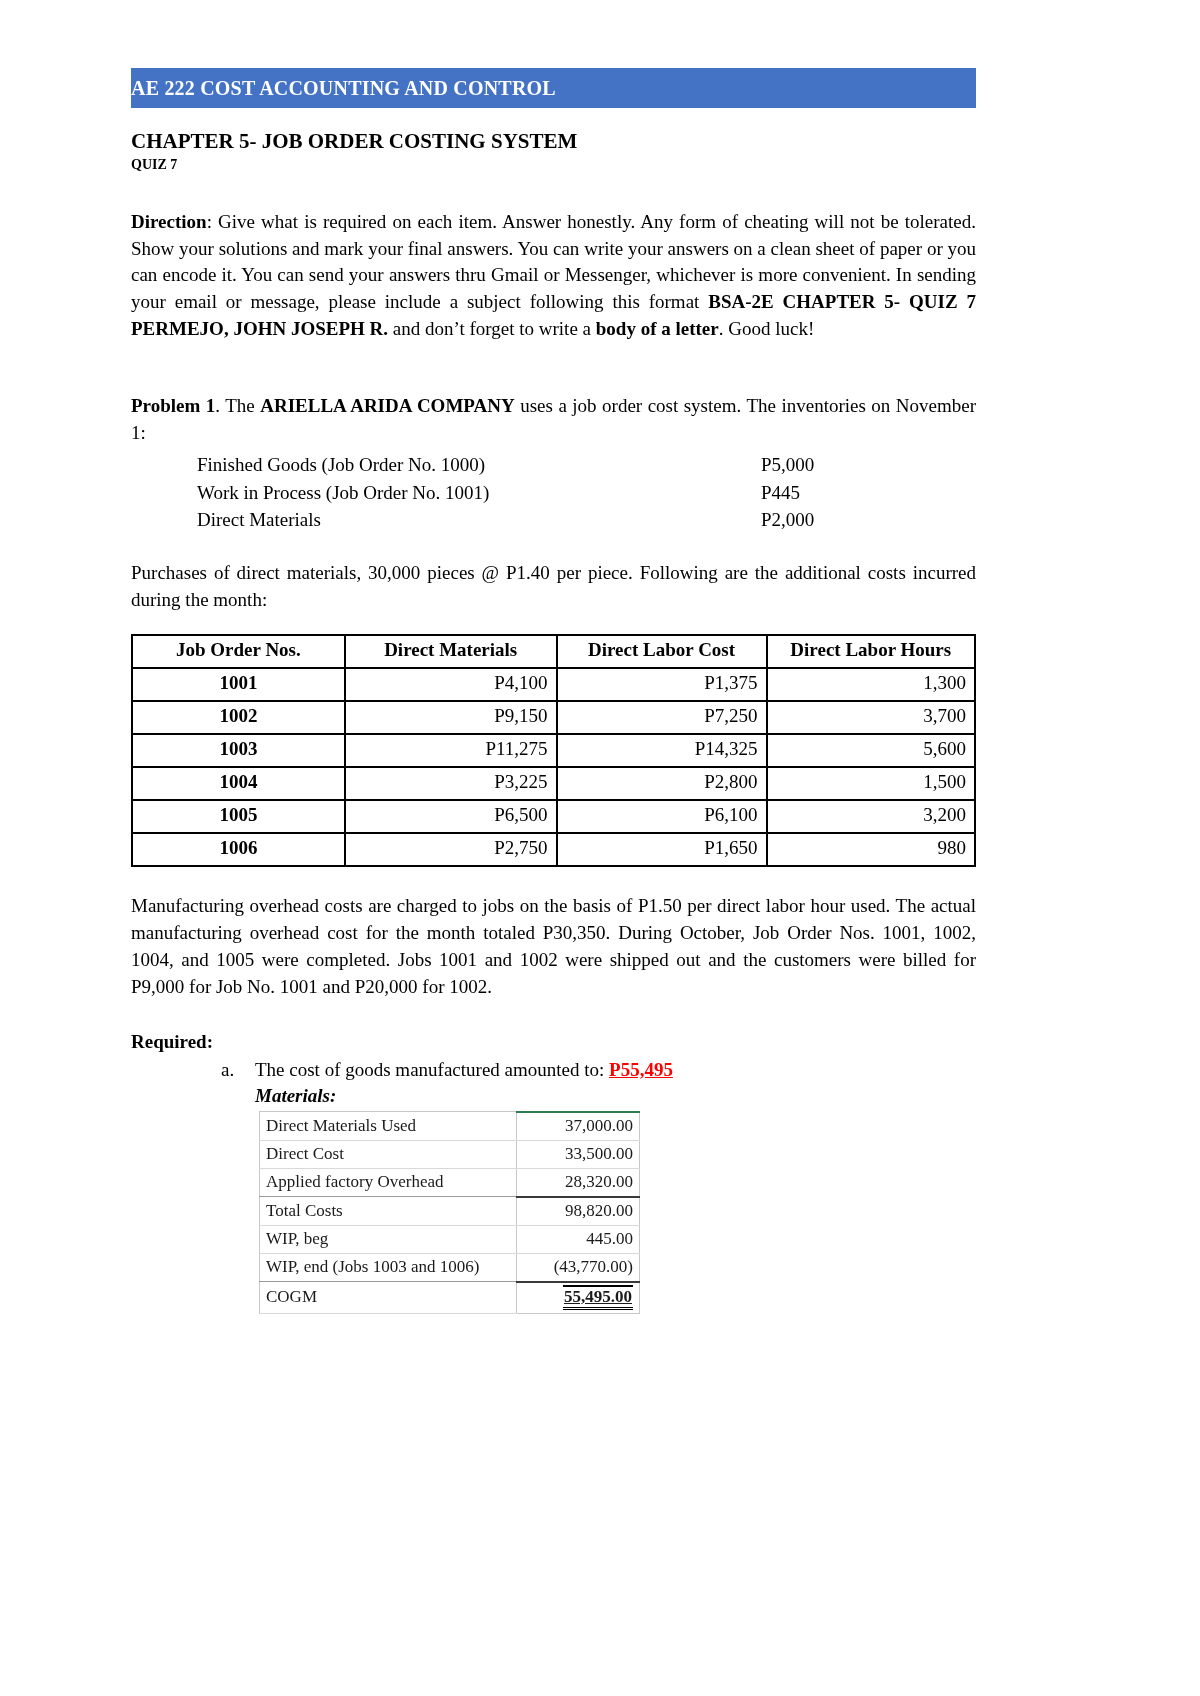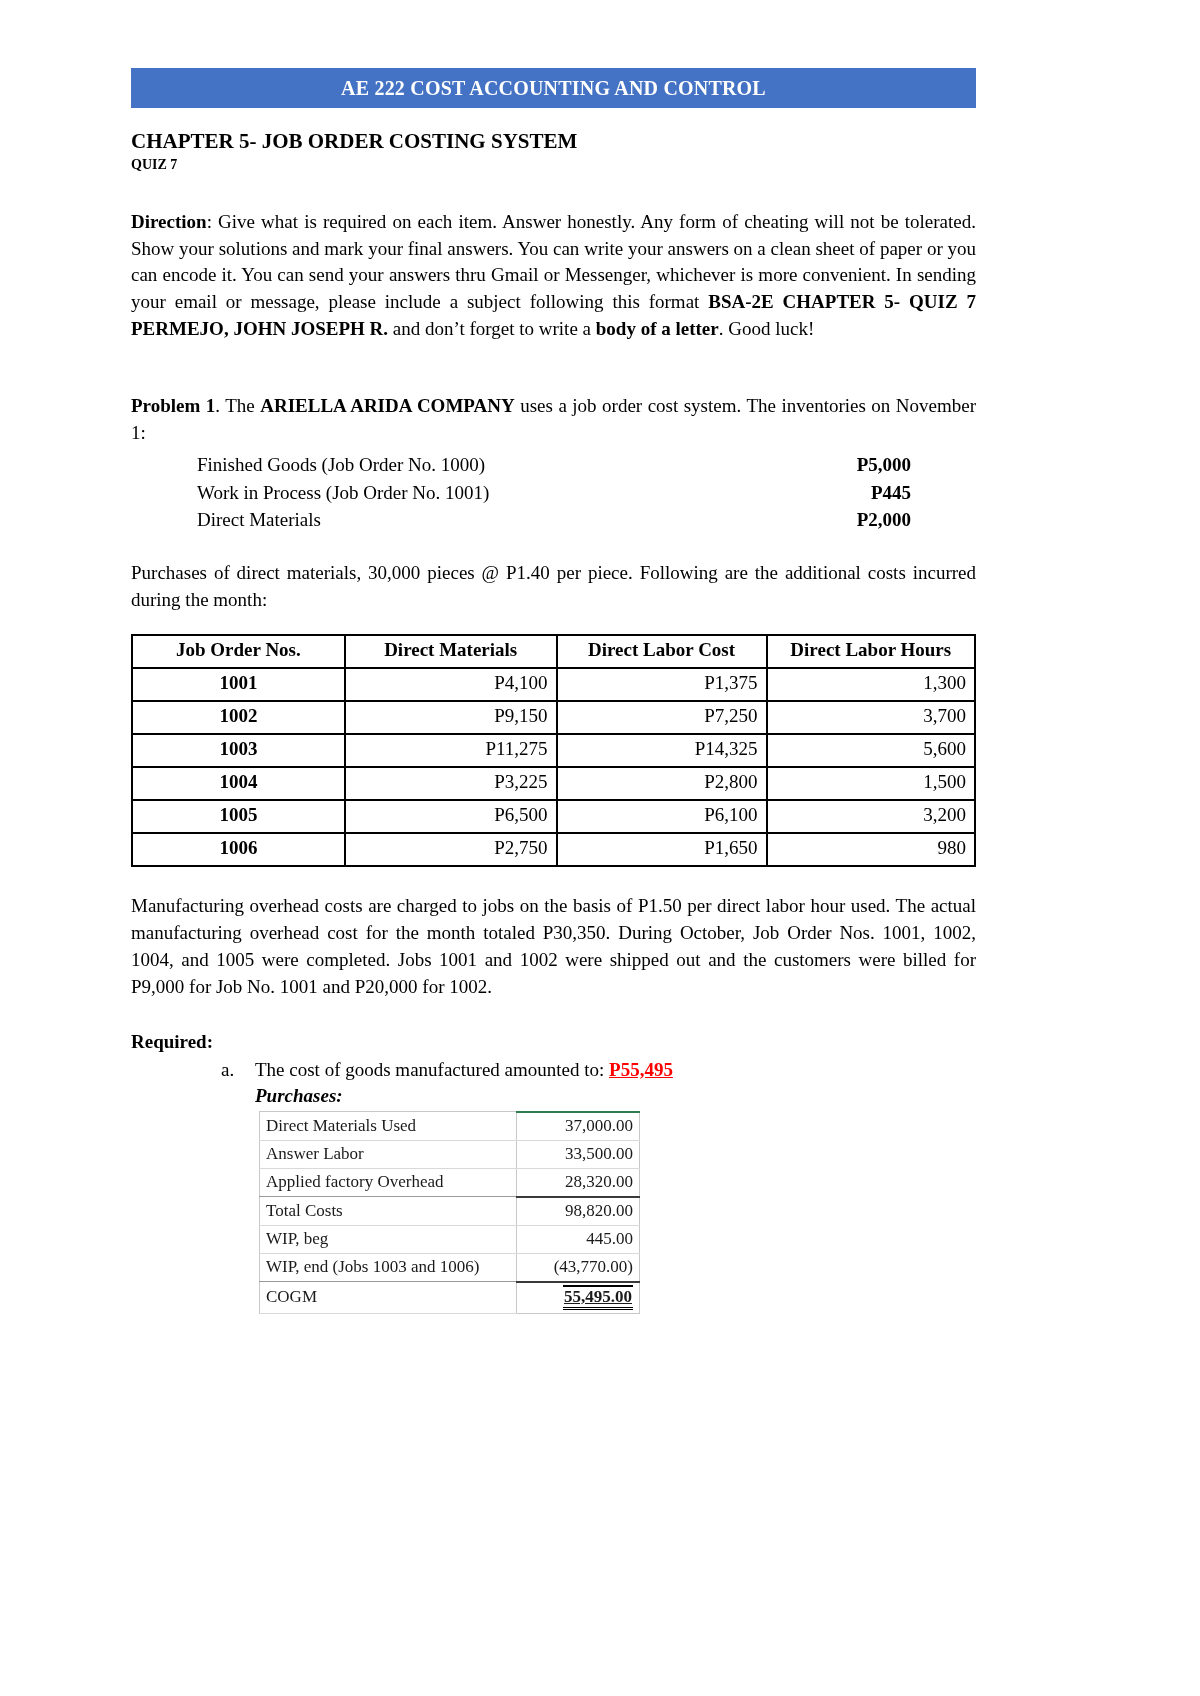--- a/index.html
+++ b/index.html
@@ -29,21 +29,21 @@
     width: 845px;
   }
 
   
   .banner {
     margin-top: 68px;
     height: 40px;
     background: #4472C4;
     display: flex;
     align-items: center;
-    justify-content: center;
+    justify-content: flex-start;
   }
   .banner-title {
     color: #ffffff;
     font-weight: bold;
     font-size: 20px;
     letter-spacing: 0.2px;
     font-family: "Liberation Serif", "DejaVu Serif", serif;
   }
 
   
@@ -79,22 +79,21 @@
     width: 714px;
   }
   .inv-row {
     display: flex;
     font-size: 19px;
     line-height: 1.45;
   }
   .inv-label { flex: 1 1 auto; }
   .inv-amount {
     width: 150px;
-    text-align: right;
-    font-weight: bold;
+    text-align: left;
   }
 
   
   table.job-table {
     width: 845px;
     border-collapse: collapse;
     margin-top: 20px;
     font-size: 19px;
     border-radius: 32px;
   }
@@ -289,30 +288,30 @@
     <div class="spacer-md"></div>
 
     <p class="para">Manufacturing overhead costs are charged to jobs on the basis of P1.50 per direct labor hour used. The actual manufacturing overhead cost for the month totaled P30,350. During October, Job Order Nos. 1001, 1002, 1004, and 1005 were completed. Jobs 1001 and 1002 were shipped out and the customers were billed for P9,000 for Job No. 1001 and P20,000 for 1002.</p>
 
     <div class="required-label">Required:</div>
 
     <div class="req-item">
       <span class="req-marker">a.</span>
       <span class="req-body">
         <span>The cost of goods manufactured amounted to: </span><span class="answer" style="color: rgb(255, 0, 0);">P55,495</span>
-        <div class="solution-word">Purchases:</div>
+        <div class="solution-word">Materials:</div>
 
         <table class="sol-table">
           <tbody>
             <tr class="first">
               <td class="sol-label">Direct Materials Used</td>
               <td class="sol-val">37,000.00</td>
             </tr>
             <tr>
-              <td class="sol-label">Answer Labor</td>
+              <td class="sol-label">Direct Cost</td>
               <td class="sol-val">33,500.00</td>
             </tr>
             <tr class="rule-under">
               <td class="sol-label">Applied factory Overhead</td>
               <td class="sol-val">28,320.00</td>
             </tr>
             <tr>
               <td class="sol-label">Total Costs</td>
               <td class="sol-val">98,820.00</td>
             </tr>

